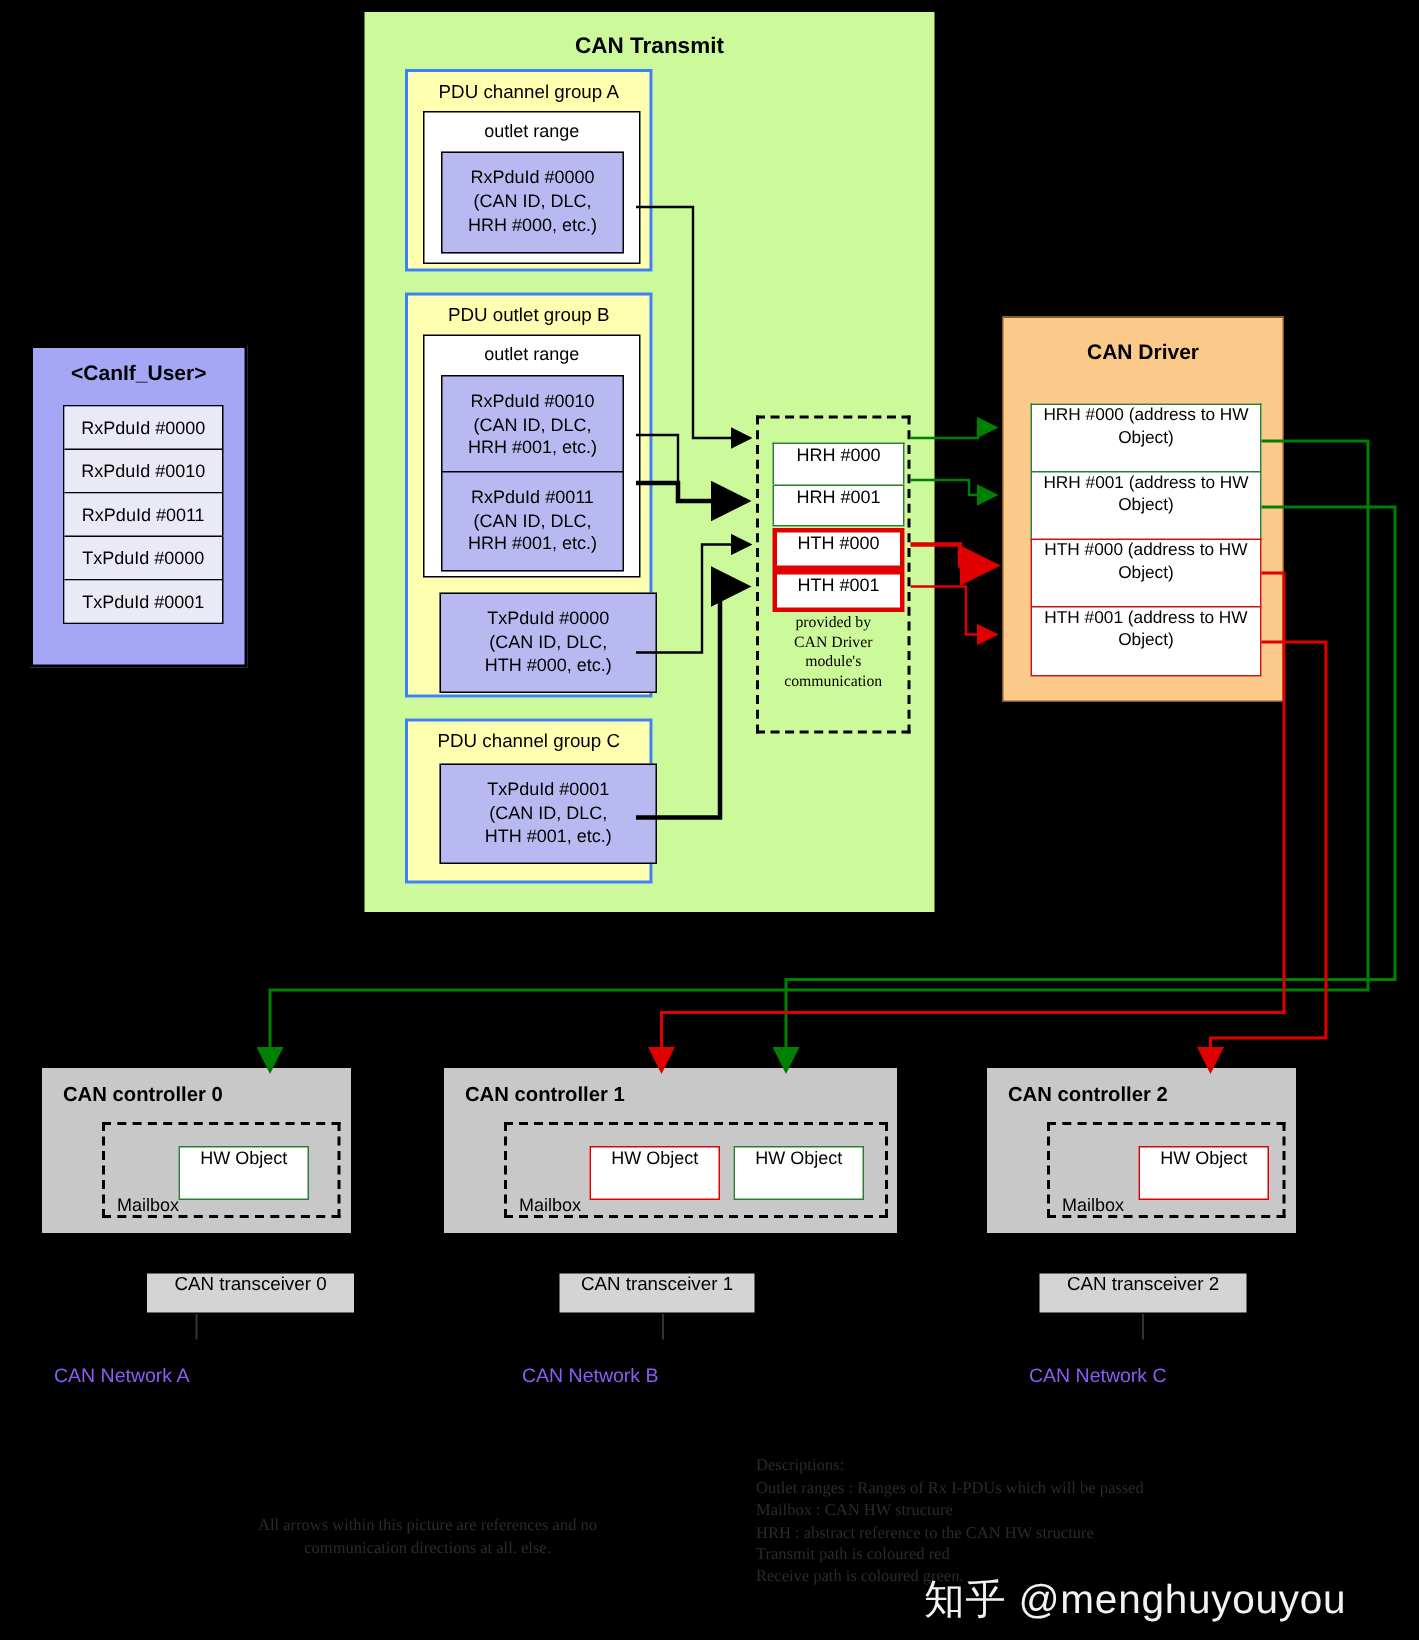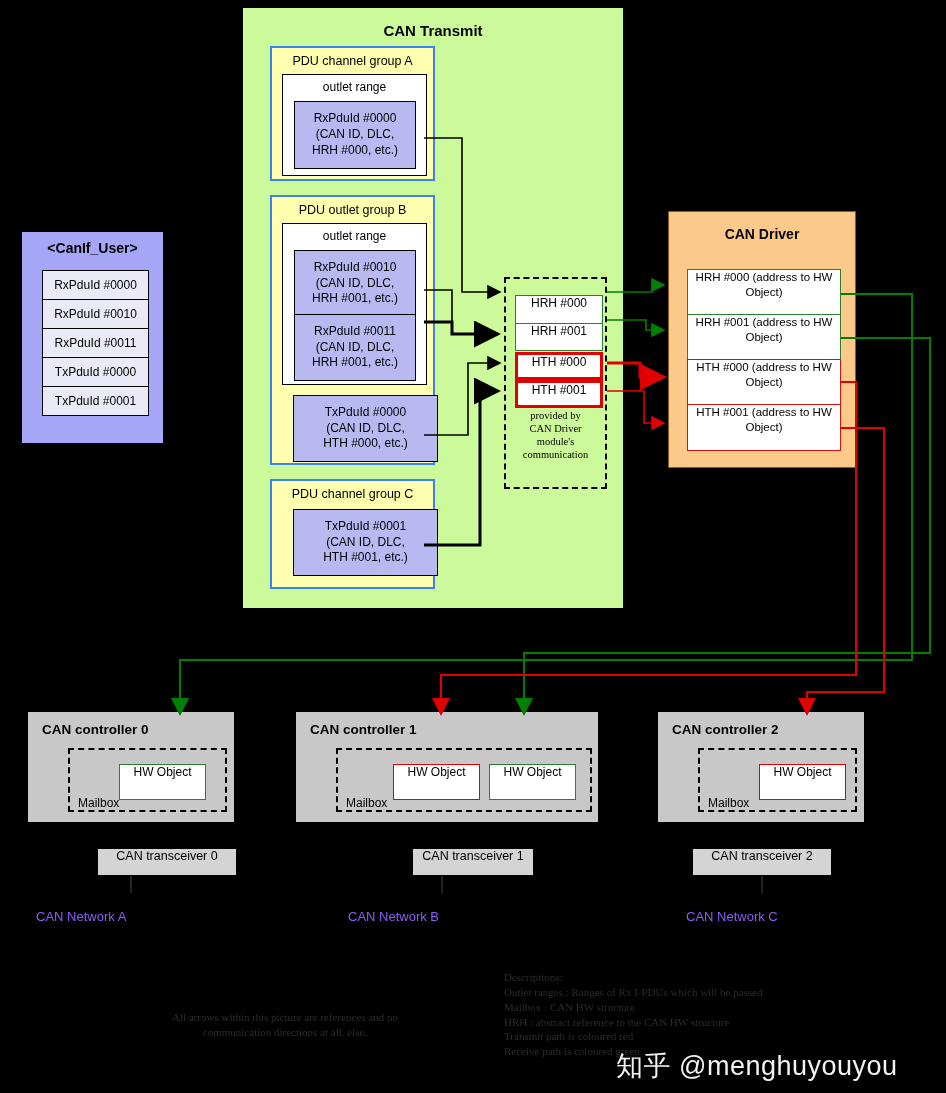--- a/index.html
+++ b/index.html
@@ -80,21 +80,21 @@
   #ctrl1{left:296px;top:712px;width:302px;height:110px;}
   #ctrl1 .mailbox{left:40px;top:36px;width:252px;height:60px;}
   #ctrl1 .hwo.r{left:97px;top:52px;width:85px;height:34px;}
   #ctrl1 .hwo.g{left:193px;top:52px;width:85px;height:34px;}
   #ctrl2{left:658px;top:712px;width:206px;height:110px;}
   #ctrl2 .mailbox{left:40px;top:36px;width:155px;height:60px;}
   #ctrl2 .hwo{left:101px;top:52px;width:85px;height:34px;}
 
   .trx{position:absolute;background:#d4d4d4;height:26px;font-size:12.5px;}
   #trx0{left:62px;top:849px;width:138px;margin-left:36px;}
-  #trx1{left:373px;top:849px;width:120px;margin-left:40px;}
+  #trx1{left:373px;top:849px;width:130px;}
   #trx2{left:693px;top:849px;width:138px;}
 
   .netlabel{position:absolute;font-size:13px;color:#8b5cf6;}
   #net0{left:36px;top:909px;}
   #net1{left:348px;top:909px;}
   #net2{left:686px;top:909px;}
 
   .darktext{position:absolute;color:#2b2b2b;font-size:11px;line-height:1.35;
             font-family:"Liberation Serif",serif;}
   #note-left{left:155px;top:1010px;width:260px;text-align:center;}

